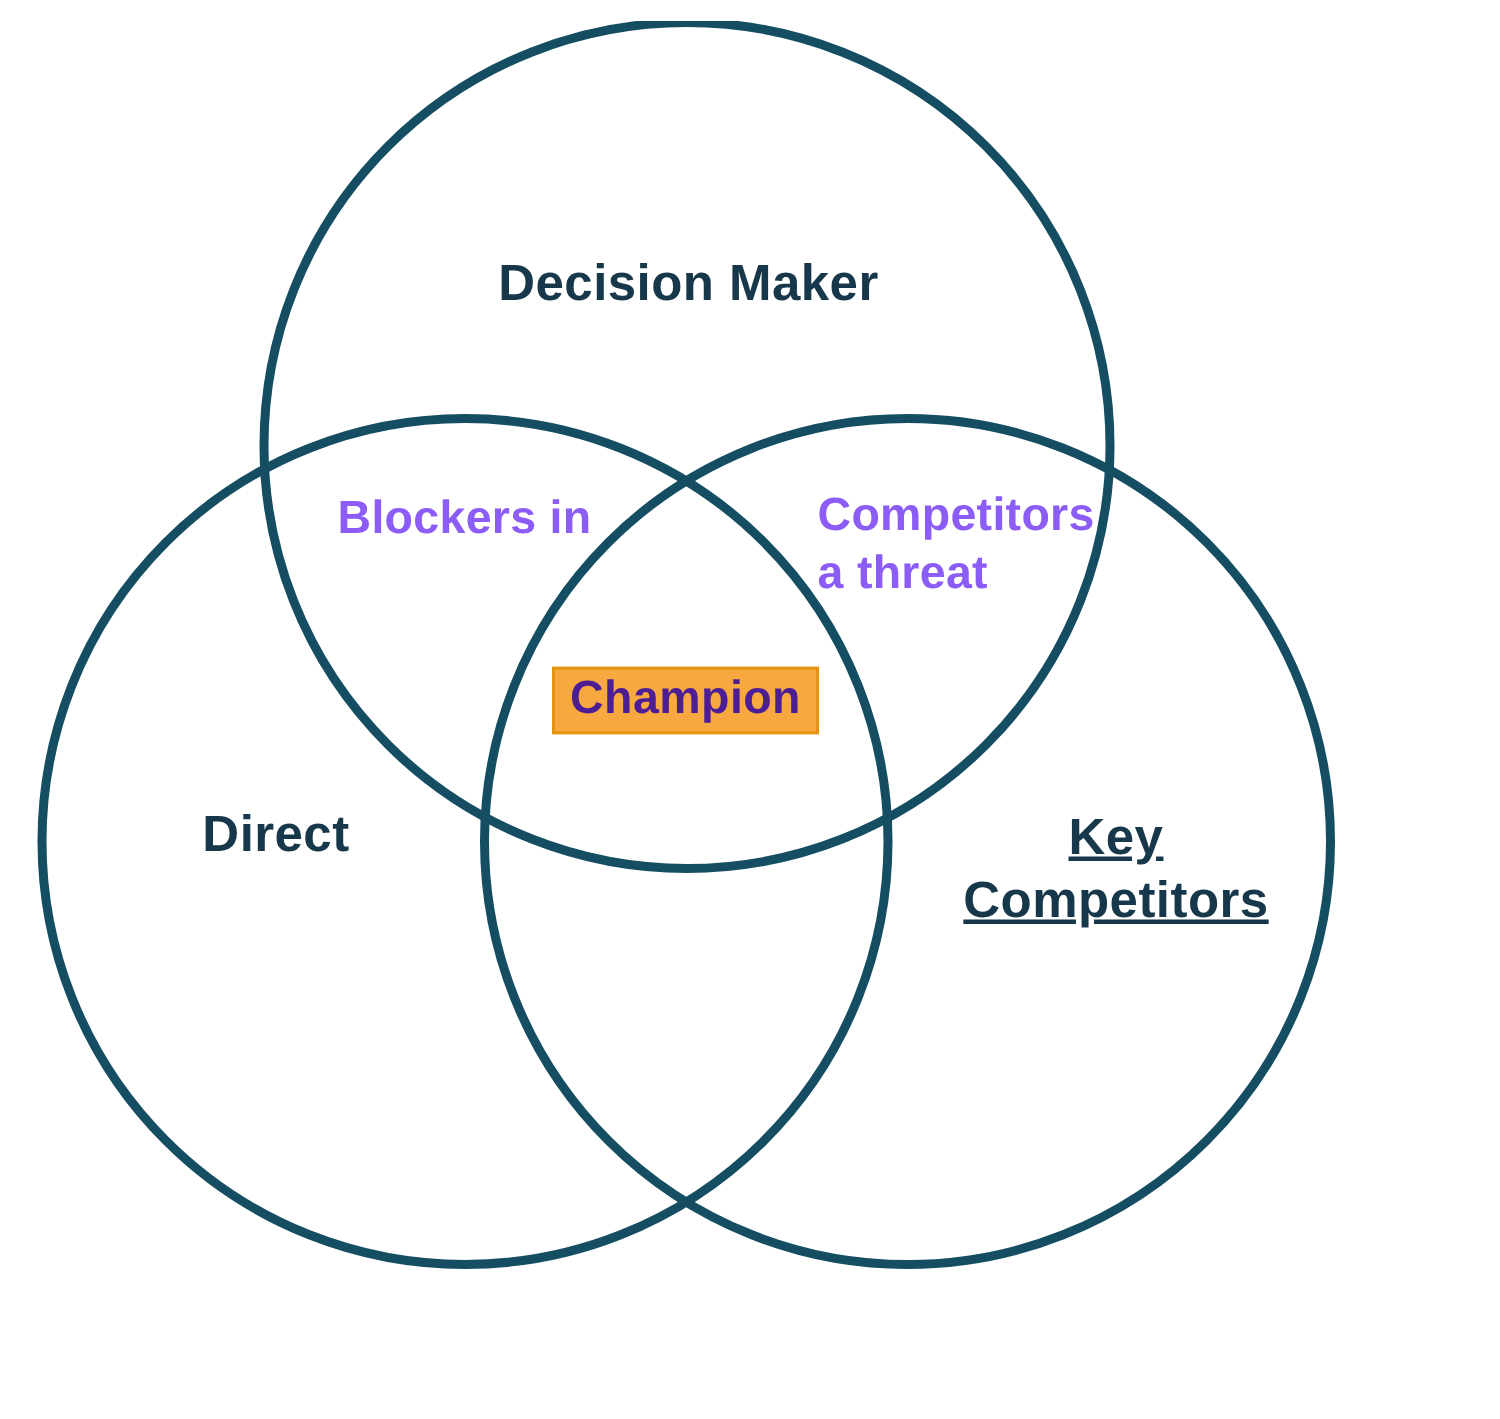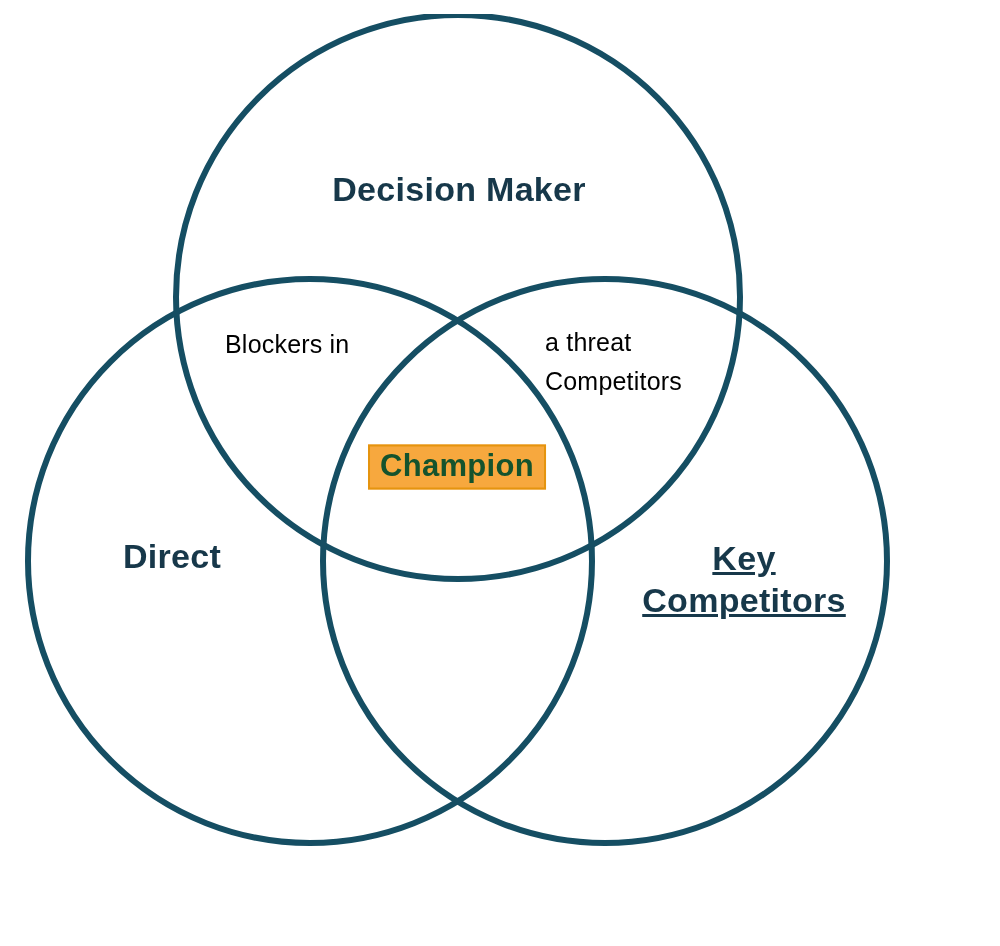--- a/index.html
+++ b/index.html
@@ -33,47 +33,47 @@
     color: #17384A;
     white-space: nowrap;
   }
   .set-label {
     font-weight: 700;
     font-size: 34px;
     line-height: 42px;
     letter-spacing: 0.3px;
   }
   .overlap-label {
-    font-weight: 400;
-    font-size: 25px;
+    font-weight: 700;
+    font-size: 31px;
     line-height: 39px;
-    color: #000000;
+    color: #8b5cf6;
     letter-spacing: 0.2px;
   }
   .center-x { transform: translateX(-50%); text-align: center; }
 
   .label-decision-maker { left: 459px; top: 154px; }
-  .label-direct-users   { left: 172px; top: 521px; }
+  .label-direct-users   { left: 184px; top: 521px; }
   .label-key-stakeholders { left: 744px; top: 523px; text-decoration: underline; }
   .label-blockers       { left: 225px; top: 311px; text-align: left; }
   .label-competitors    { left: 545px; top: 309px; text-align: left; }
   .label-buyin          { left: 459px; top: 587px; }
 
   .champion {
     position: absolute;
     left: 457px;
     top: 453px;
     transform: translate(-50%, -50%);
     background: #F7A83E;
     border: 2px solid #E5940F;
     padding: 2px 10px 5px 10px;
     font-weight: 700;
     font-size: 31px;
     line-height: 34px;
-    color: #14532d;
+    color: #4c1d95;
     white-space: nowrap;
     letter-spacing: 0.3px;
   }
 </style>
 </head>
 <body>
 
 <div class="stage">
 
   <svg class="circles" viewBox="0 0 1000 946" aria-hidden="true">
@@ -91,20 +91,20 @@
   <div class="label set-label center-x label-key-stakeholders">
     <div>Key</div>
     <div>Competitors</div>
   </div>
 
   <div class="label overlap-label label-blockers">
     <div>Blockers in</div>
   </div>
 
   <div class="label overlap-label label-competitors">
+    <div>Competitors</div>
     <div>a threat</div>
-    <div>Competitors</div>
   </div>
 
 
   <div class="champion">Champion</div>
 
 </div>
 
 </body></html>

